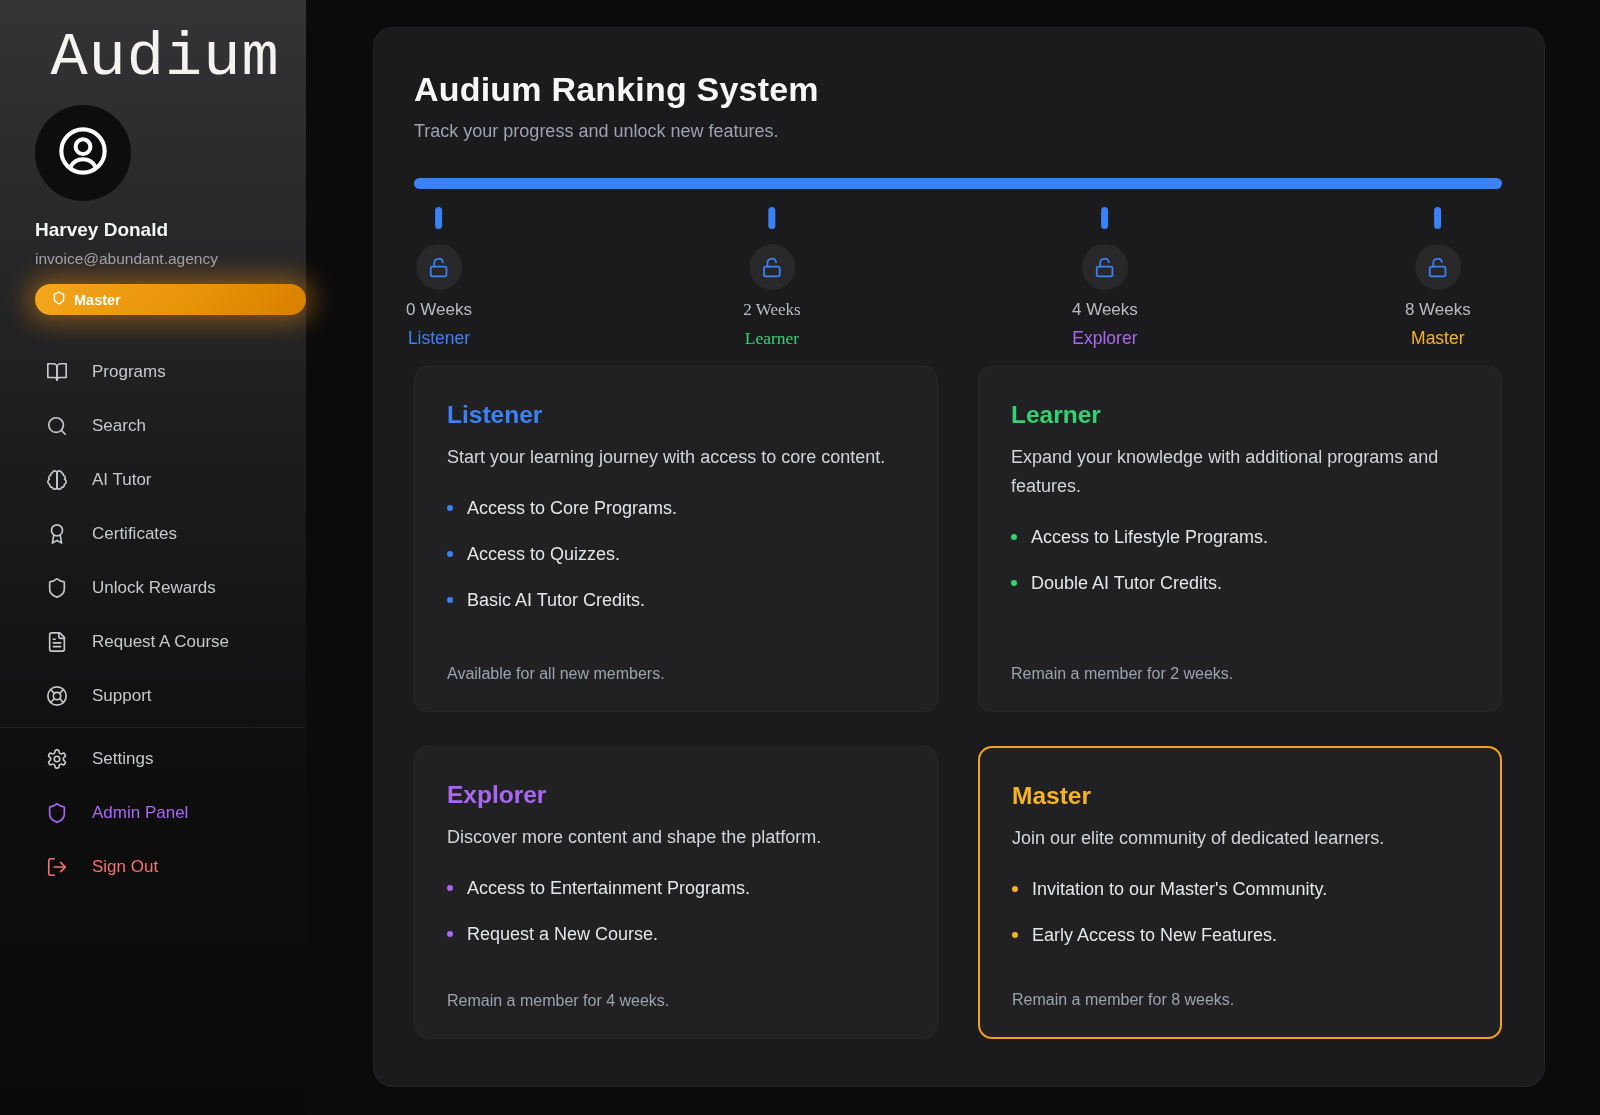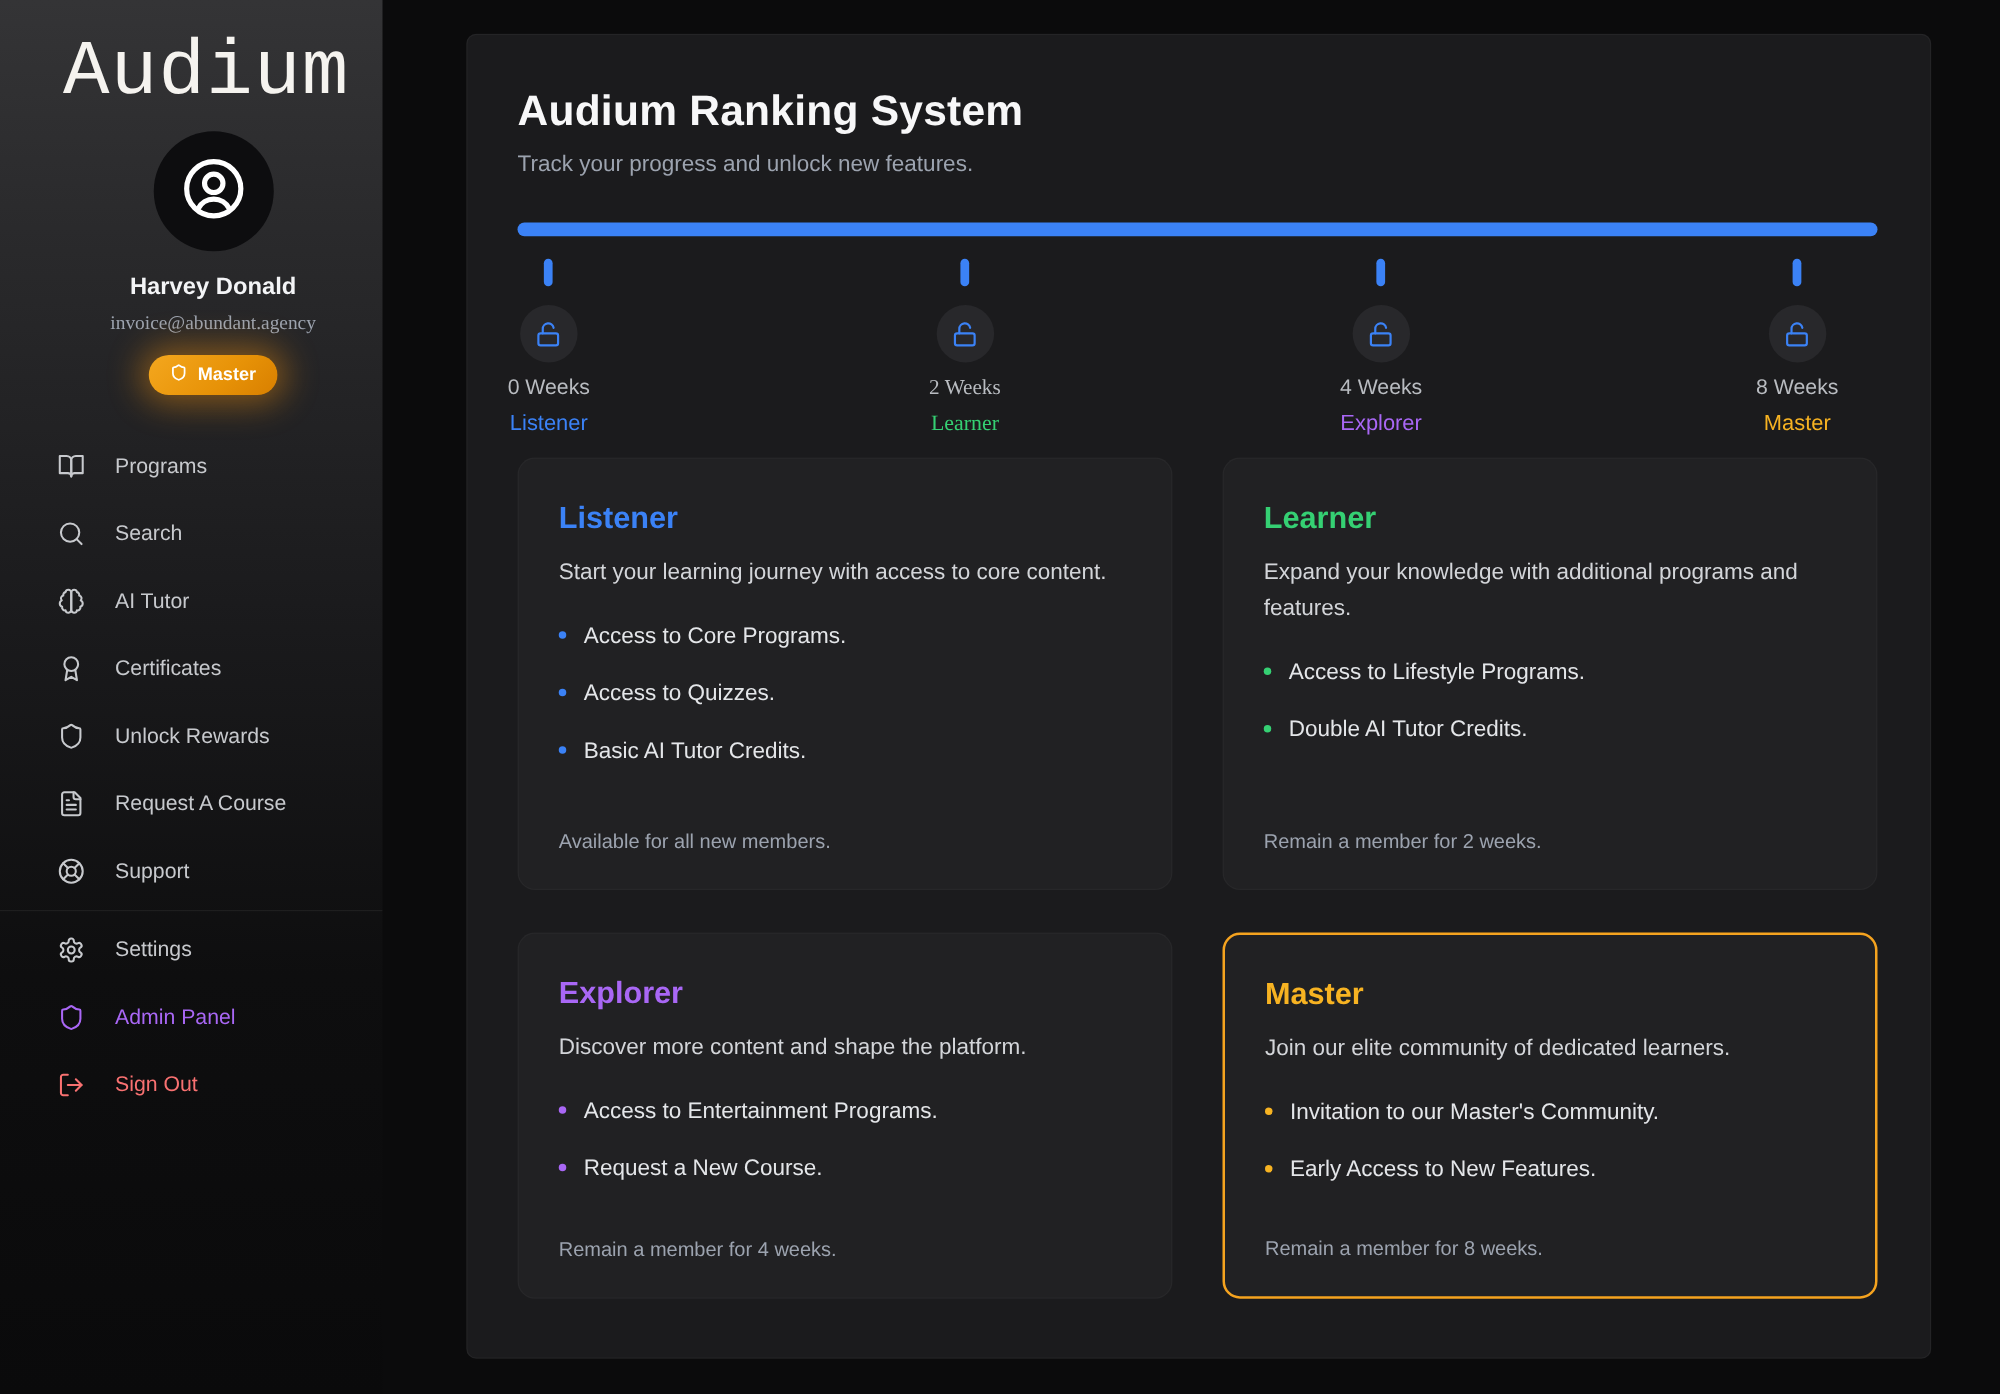--- a/index.html
+++ b/index.html
@@ -5,42 +5,42 @@
   * { margin:0; padding:0; box-sizing:border-box; }
   html,body { width:1600px; height:1115px; overflow:hidden; background:#0b0b0c;
     font-family:"Liberation Sans", sans-serif; -webkit-font-smoothing:antialiased; }
 
   
   .sidebar { position:absolute; left:0; top:0; width:306px; height:1115px;
     background:linear-gradient(180deg,#343436 0%,#29292b 18%,#1a1a1c 45%,#0e0e0f 70%,#0a0a0b 100%);
     z-index:2; }
   .logo { margin-top:22px; text-align:center; color:#f5f3ef;
     font-family:Liberation Mono, monospace; font-size:62px; font-weight:400; letter-spacing:1px;padding-left:24px; }
-  .profile { display:flex; flex-direction:column; align-items:center; margin-top:12px;padding-left:35px; }
+  .profile { display:flex; flex-direction:column; margin-top:12px;padding-left:35px; }
   .avatar { width:96px; height:96px; border-radius:50%; background:#0d0d0f;
     display:flex; align-items:center; justify-content:center; color:#ffffff; }
   .avatar svg { width:52px; height:52px; }
   .profile-name { margin-top:18px; color:#f3f4f6; font-size:19px; font-weight:700; }
-  .profile-email { margin-top:9px; color:#9ca3af; font-size:15.5px;font-family:Liberation Serif, serif; }
+  .profile-email { margin-top:9px; color:#9ca3af; font-size:15.5px; }
   .badge { margin-top:16px; display:inline-flex; align-items:center; gap:8px;
     padding:7px 17px; border-radius:999px; color:#ffffff; font-size:14.5px; font-weight:700;
     background:linear-gradient(135deg,#f4a71e 0%,#e79207 60%,#d87f00 100%);
     box-shadow:0 0 26px 7px rgba(243,146,15,.45); }
   .badge svg { width:14px; height:14px; }
   .nav { margin-top:30px; display:flex; flex-direction:column; }
   .nav-item { display:flex; align-items:center; gap:24px; padding:16px 20px 16px 46px;
     color:#c7c9cd; font-size:17px; cursor:pointer; text-decoration:none; }
   .nav-icon { width:22px; height:22px; display:flex; align-items:center; justify-content:center; }
   .nav-icon svg { width:22px; height:22px; }
   .nav-divider { height:1px; background:rgba(255,255,255,.06); margin:4px 0; }
 
   
   .main { position:absolute; left:306px; top:0; right:0; bottom:0; }
   .panel { position:absolute; left:67px; top:27px; width:1172px; height:1060px;
-    background:#1b1b1d; border:1px solid rgba(255,255,255,.045); border-radius:8px;
+    background:#1b1b1d; border:1px solid rgba(255,255,255,.045); border-radius:20px;
     padding:42px 42px 40px 40px; }
   .panel-title { color:#f7f7f8; font-size:34px; font-weight:700; letter-spacing:.2px; }
   .panel-sub { margin-top:12px; color:#9ca3af; font-size:18px; }
 
   .track { margin-top:36px; height:11px; border-radius:999px; background:#3b82f6; }
   .milestones { position:relative; height:127px; margin-top:18px; }
   .milestone { position:absolute; top:0; transform:translateX(-50%);
     display:flex; flex-direction:column; align-items:center;text-align:right; }
   .milestone:nth-child(1){ left:2.3%; } .milestone:nth-child(2){ left:32.9%;font-family:Liberation Serif, serif; }
   .milestone:nth-child(3){ left:63.5%; } .milestone:nth-child(4){ left:94.1%; }

